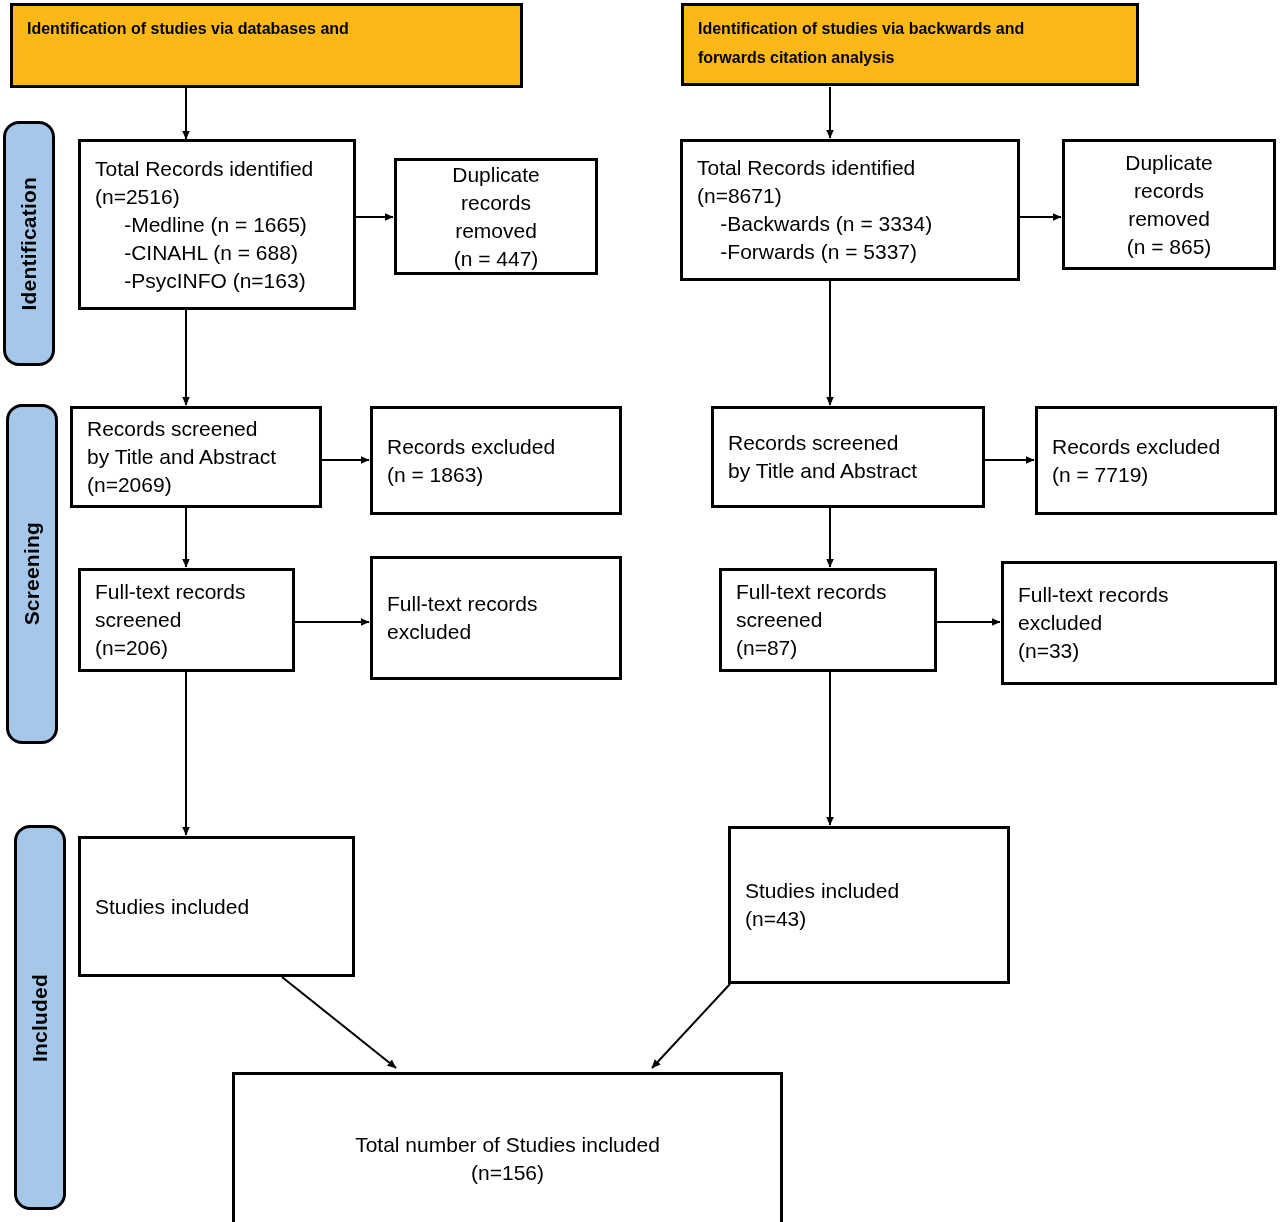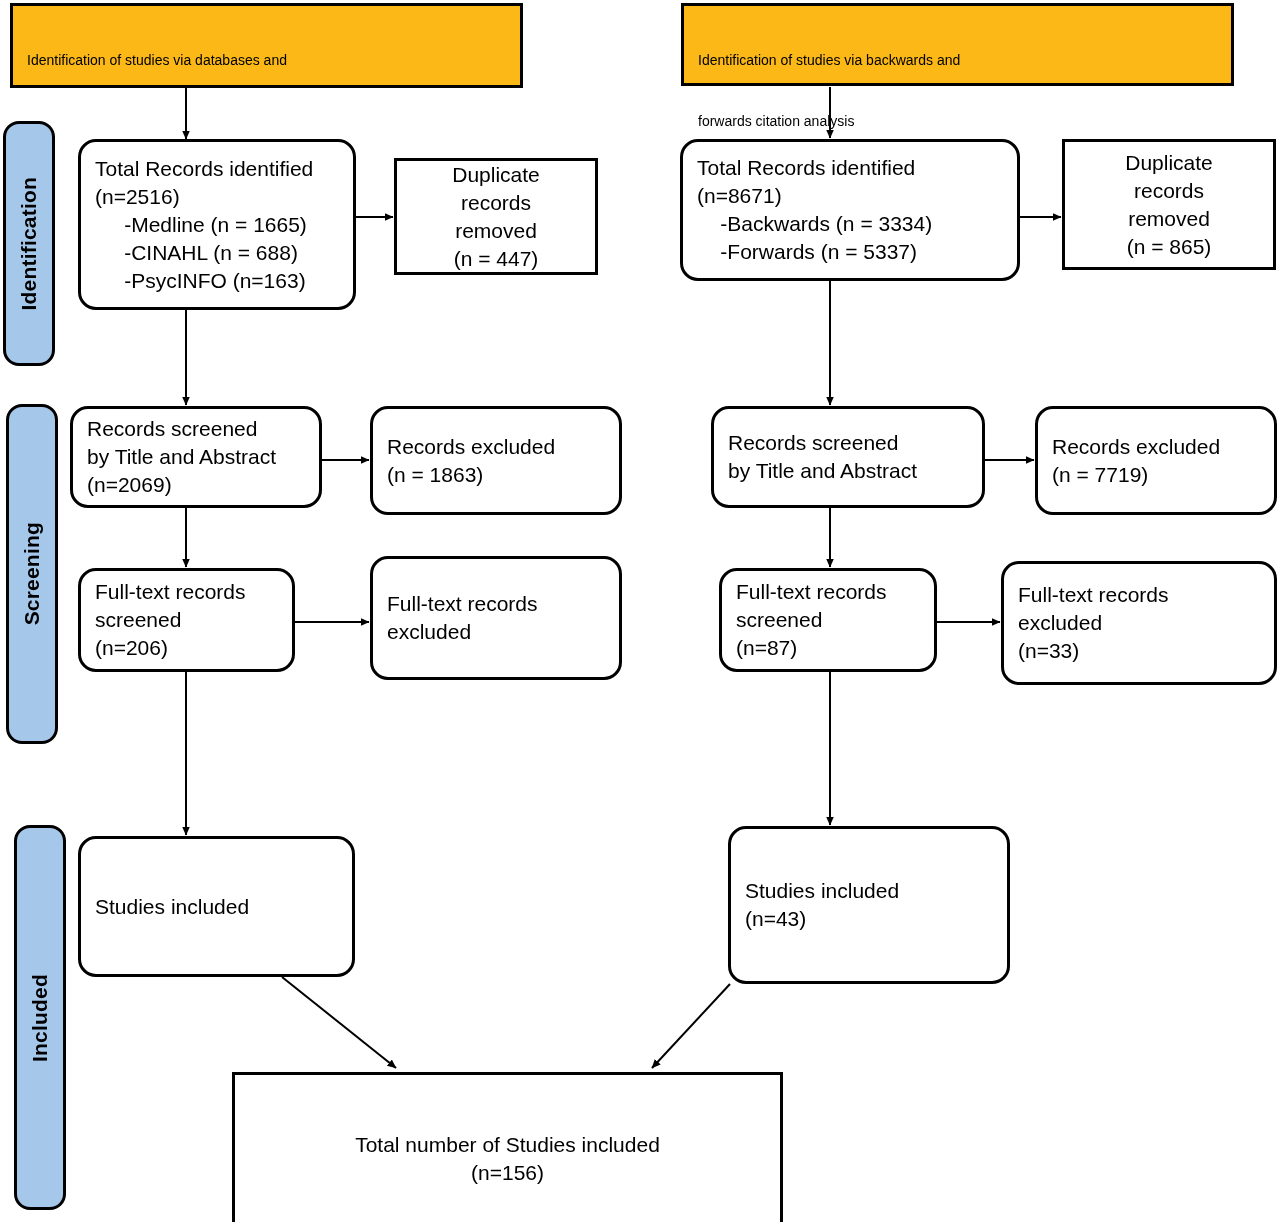--- a/index.html
+++ b/index.html
@@ -23,38 +23,37 @@
     box-sizing:border-box;
     display:flex;
     flex-direction:column;
     justify-content:center;
   }
   .box .ln{
     font-size:21px;
     line-height:28px;
     white-space:pre;
   }
-  .pad-l{padding-left:14px;border-radius:18px;}
+  .pad-l{padding-left:14px;}
   .center{align-items:center;text-align:center;}
   .center .ln{text-align:center;}
 
   
   .hdr{
     position:absolute;
     background:#FBB817;
     border:3px solid #000000;
     box-sizing:border-box;
     padding:8px 14px 0 14px;
   }
   .hdr .ln{
-    font-size:14px;
-    font-weight:normal;
+    font-size:16px;
+    font-weight:bold;
     line-height:29px;
     white-space:pre;
-    margin-top:32px;
   }
 
   
   .pill{
     position:absolute;
     background:#A4C7EA;
     border:3px solid #000000;
     border-radius:16px;
     box-sizing:border-box;
     display:flex;
@@ -122,21 +121,21 @@
     <span>Screening</span>
   </div>
   <div class="pill" style="left:14px; top:825px;  width:52px;  height:385px;">
     <span>Included</span>
   </div>
 
   <div class="hdr" style="left:10px; top:3px; width:513px; height:85px;">
     <div class="ln">Identification of studies via databases and</div>
   </div>
 
-  <div class="hdr" style="left:681px; top:3px; width:553px; height:83px;">
+  <div class="hdr" style="left:681px; top:3px; width:458px; height:83px;">
     <div class="ln">Identification of studies via backwards and</div>
     <div class="ln">forwards citation analysis</div>
   </div>
 
   <div class="box pad-l" style="left:78px; top:139px; width:278px; height:171px;">
     <div class="ln">Total Records identified</div>
     <div class="ln">(n=2516)</div>
     <div class="ln">     -Medline (n = 1665)</div>
     <div class="ln">     -CINAHL (n = 688)</div>
     <div class="ln">     -PsycINFO (n=163)</div>

